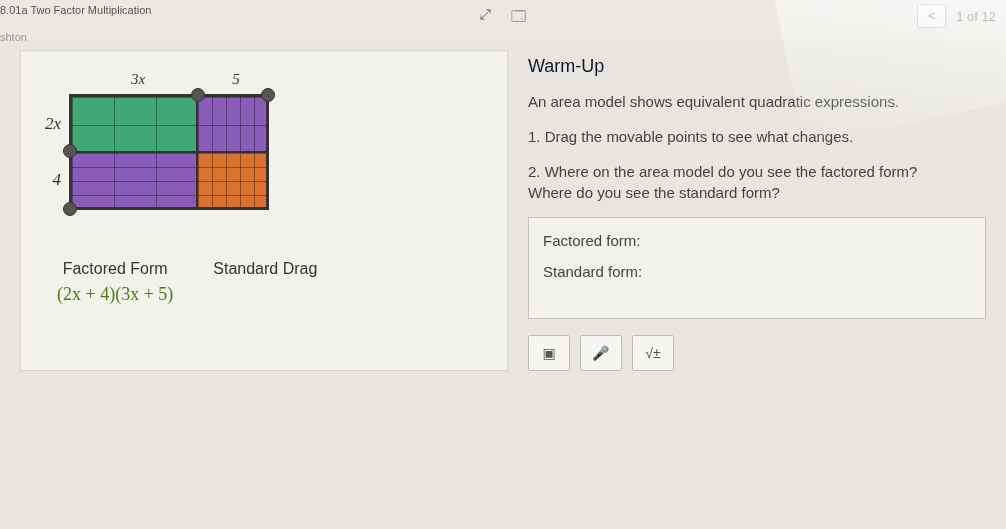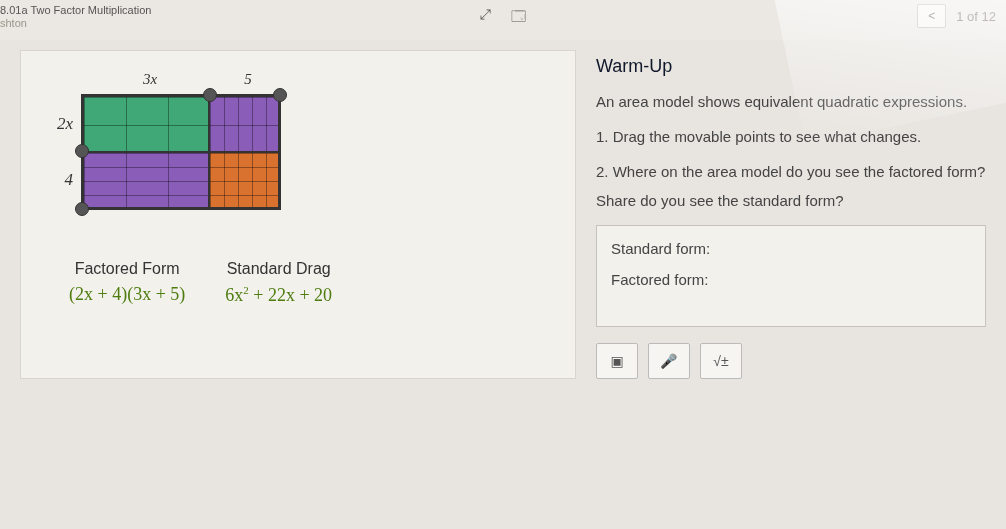--- a/index.html
+++ b/index.html
@@ -15,21 +15,21 @@
   .header {
     display: flex;
     justify-content: space-between;
     align-items: flex-start;
     padding: 4px 10px 0 0;
     height: 40px;
     background: #ebe8e3;
   }
   .title-block { padding-left: 0; }
   .title { font-size: 11px; color: #555; font-weight: 400; }
-  .subtitle { font-size: 11px; color: #9a948c; margin-top: 1px; }
+  .subtitle { font-size: 11px; color: #9a948c; margin-top: 15px; }
   .header-center {
     position: absolute;
     left: 50%;
     top: 6px;
     transform: translateX(-50%);
     display: flex;
     gap: 20px;
     color: #555;
   }
   .header-center span { font-size: 14px; }
@@ -45,22 +45,22 @@
   .page-count { font-size: 13px; color: #6b6560; }
 
   .main {
     display: flex;
     padding: 10px 20px 10px 20px;
     gap: 20px;
   }
   .left-panel {
     background: #f3f1ec;
     border: 1px solid #d8d5ce;
-    padding: 20px 20px 10px 28px;
-    width: 556px;
+    padding: 20px 20px 10px 16px;
+    width: 488px;
   }
   .model-wrap {
     display: flex;
     flex-direction: column;
     align-items: flex-start;
     margin-bottom: 50px;
   }
   .top-labels {
     display: flex;
     margin-left: 38px;
@@ -215,37 +215,34 @@
       </div>
     </div>
 
     <div class="forms">
       <div class="form-block">
         <div class="form-title">Factored Form</div>
         <div class="form-expr">(2x + 4)(3x + 5)</div>
       </div>
       <div class="form-block">
         <div class="form-title">Standard Drag</div>
-        <div class="form-expr">
-          <span>6x</span><sup>2</sup><span> + 22x + 20</span>
-        </div>
       </div>
     </div>
   </div>
 
   <div class="right-panel">
     <div class="section-title">Warm-Up</div>
     <div class="desc">An area model shows equivalent quadratic expressions.</div>
     <div class="desc">1. Drag the movable points to see what changes.</div>
-    <div class="desc" style="margin-bottom:8px;">2. Where on the area model do you see the factored form?</div>
-    <div class="desc">Share do you see the standard form?</div>
+    <div class="desc" style="margin-bottom:0;">2. Where on the area model do you see the factored form?</div>
+    <div class="desc">Where do you see the standard form?</div>
 
     <div class="qbox">
+      <div>Factored form:</div>
       <div>Standard form:</div>
-      <div>Factored form:</div>
     </div>
 
     <div class="toolbar">
       <button class="tool-btn">
         <span>▣</span>
       </button>
       <button class="tool-btn">
         <span>🎤</span>
       </button>
       <button class="tool-btn">

